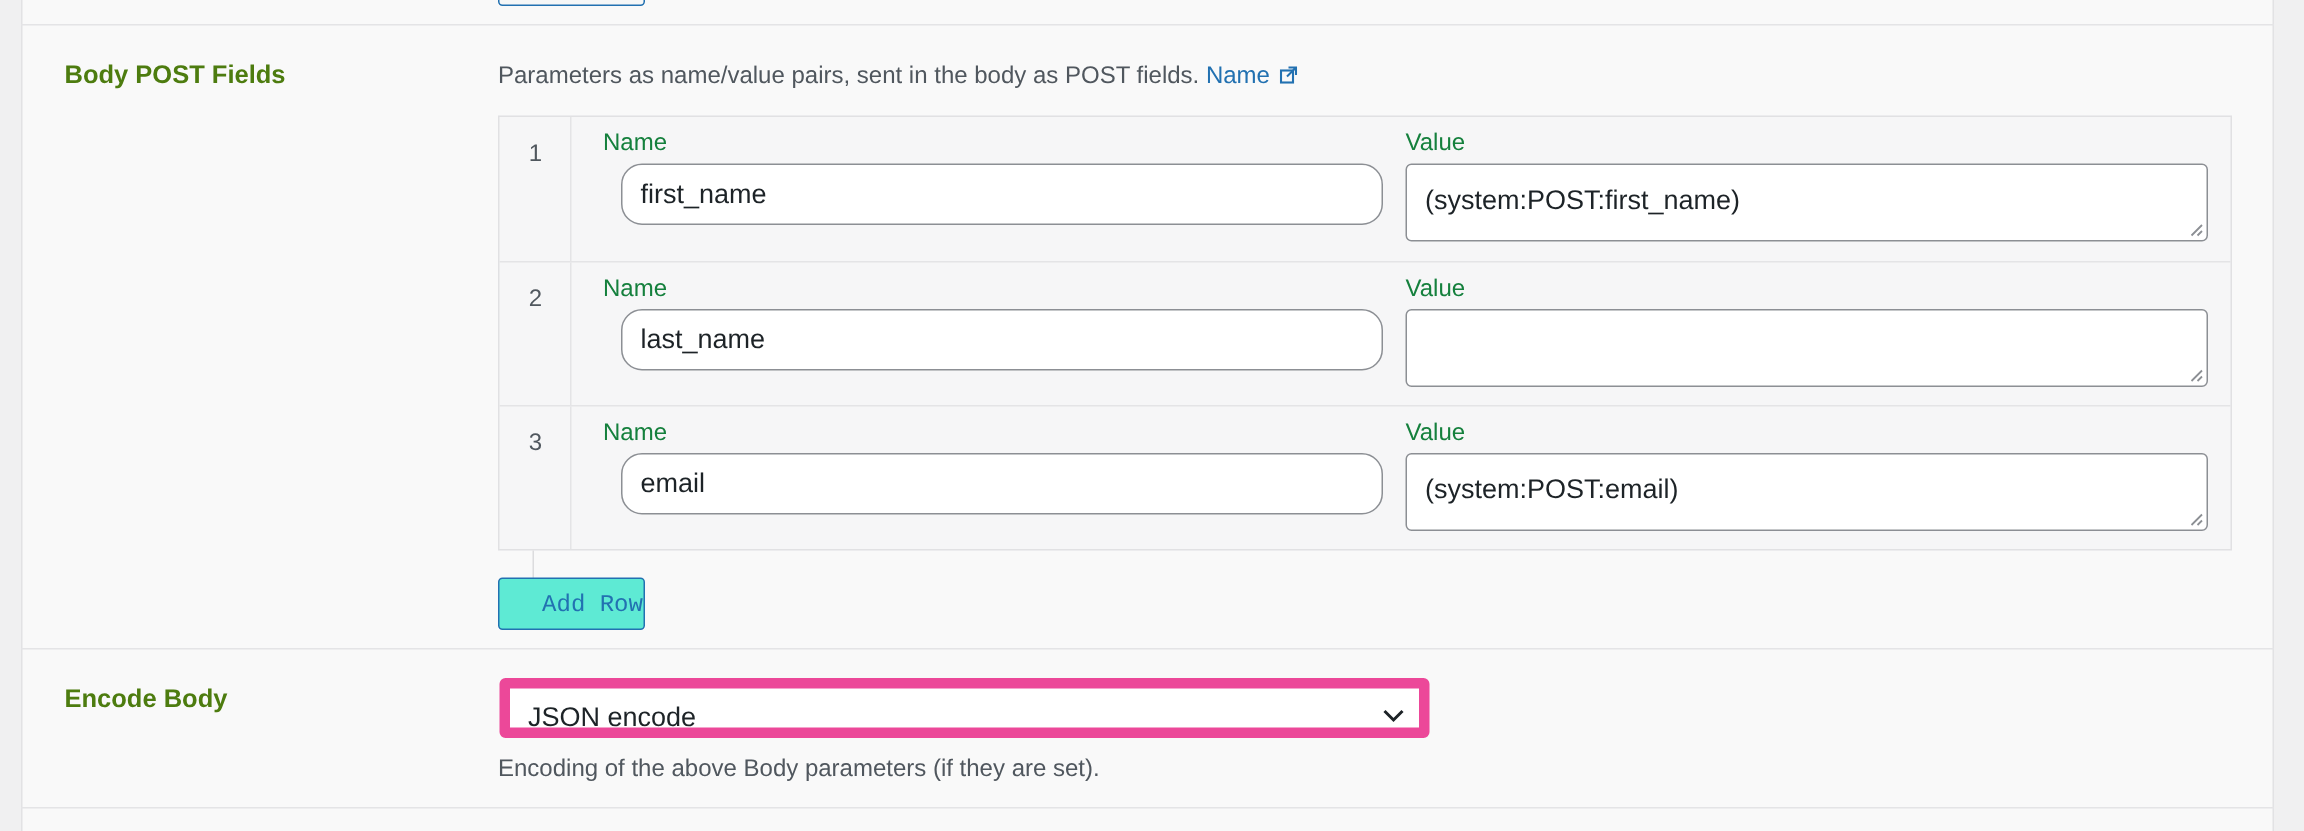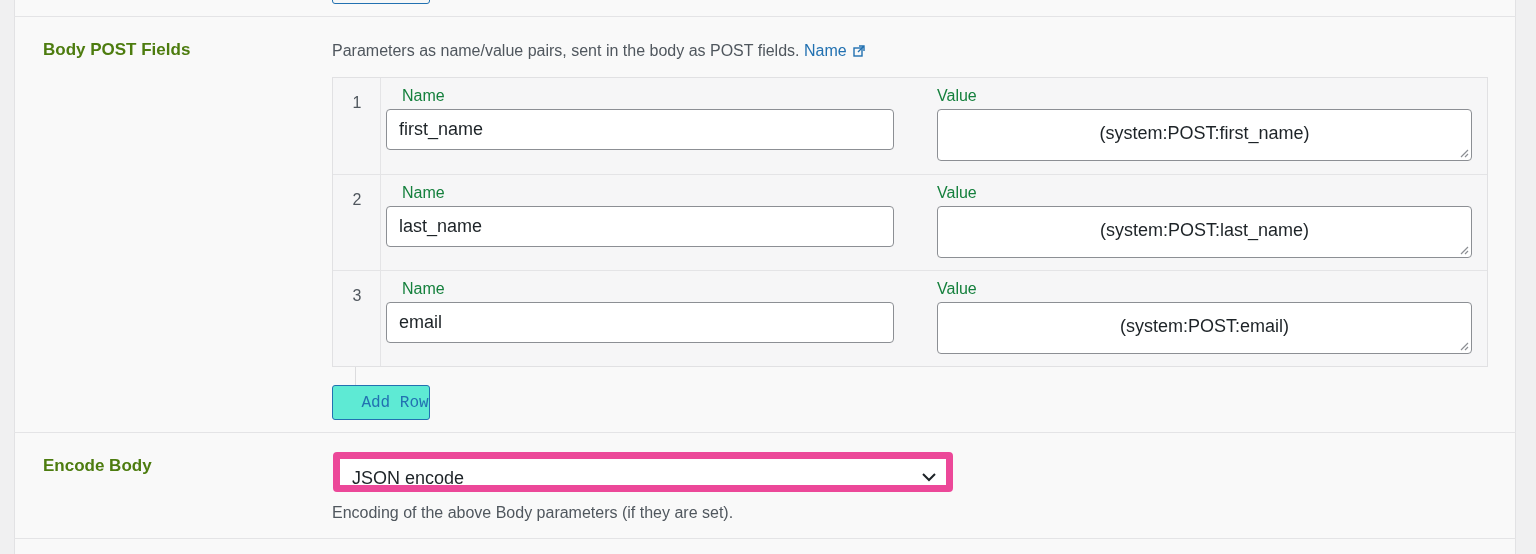--- a/index.html
+++ b/index.html
@@ -26,31 +26,30 @@
   .fields-table {
     position: absolute; left: 332px; top: 77px; width: 1156px; height: 290px;
     border: 1px solid #e1e1e3; background: #f6f6f7;
   }
   .frow { position: absolute; left: 0; width: 1154px; height: 96px; }
   .frow + .frow { border-top: 1px solid #e4e4e6; }
   .idx-col { position: absolute; left: 0; top: 0; width: 48px; height: 100%; border-right: 1px solid #e4e4e6; }
   .idx { position: absolute; left: 0; width: 48px; text-align: center; top: 16px; font-size: 16px; color: #50575e; }
   .flabel { position: absolute; font-size: 16px; color: #15803d; top: 9px; }
   .name-input {
-    position: absolute; left: 53px; top: 31px; width: 508px; height: 41px;
-    border: 1px solid #8c8f94; border-radius: 4px; background: #fff;
+    position: absolute; left: 81px; top: 31px; width: 508px; height: 41px;
+    border: 1px solid #8c8f94; border-radius: 14px; background: #fff;
     font-size: 18px; color: #1d2327; padding: 0 12px; line-height: 39px;
     font-family: "Liberation Sans", sans-serif;
   }
   .value-input {
     position: absolute; left: 604px; top: 31px; width: 535px; height: 52px;
     border: 1px solid #8c8f94; border-radius: 4px; background: #fff;
     font-size: 18px; color: #1d2327; padding: 13px 12px 0 12px;
     font-family: "Liberation Sans", sans-serif;
-    text-align: center;
   }
   .resize-handle { position: absolute; right: 2px; bottom: 2px; width: 10px; height: 10px; }
 
   .connector { position: absolute; left: 355px; top: 367px; width: 1px; height: 19px; background: #dcdcde; }
   .add-row-btn {
     position: absolute; left: 332px; top: 385px; width: 98px; height: 35px;
     border: 1px solid #2271b1; border-radius: 3px; background: #5eead4;
     color: #2271b1; font-size: 16px; font-family: Liberation Mono, monospace; cursor: pointer; padding-left: 28px;
   }
 
@@ -93,21 +92,20 @@
     </div>
   </div>
   <div class="frow" style="top:96px">
     <div class="idx-col">
         <div class="idx">2</div>
       </div>
     <div class="flabel" style="left:69px">Name</div>
     <div class="name-input">last_name</div>
     <div class="flabel" style="left:604px">Value</div>
     <div class="value-input">
-      <span>(system:POST:last_name)</span>
       <svg class="resize-handle" viewBox="0 0 10 10">
           <path d="M9 2L2 9M9 6L6 9" stroke="#8c8f94" stroke-width="1.2"></path>
         </svg>
     </div>
   </div>
   <div class="frow" style="top:192px">
     <div class="idx-col">
         <div class="idx">3</div>
       </div>
     <div class="flabel" style="left:69px">Name</div>

